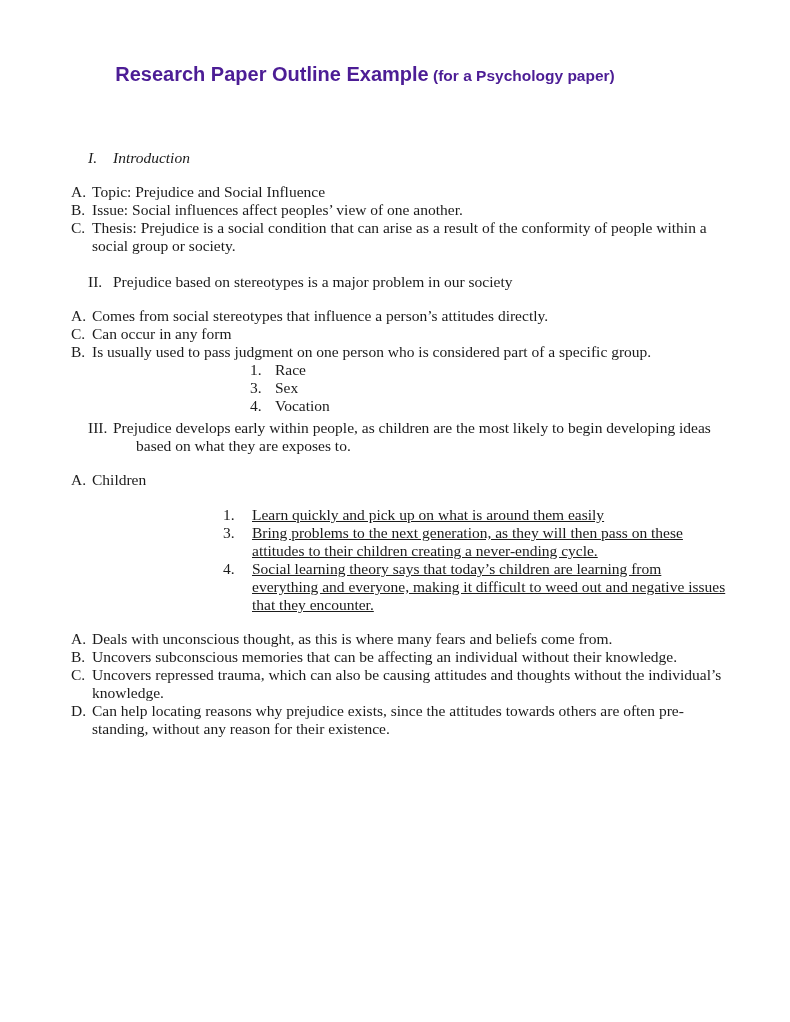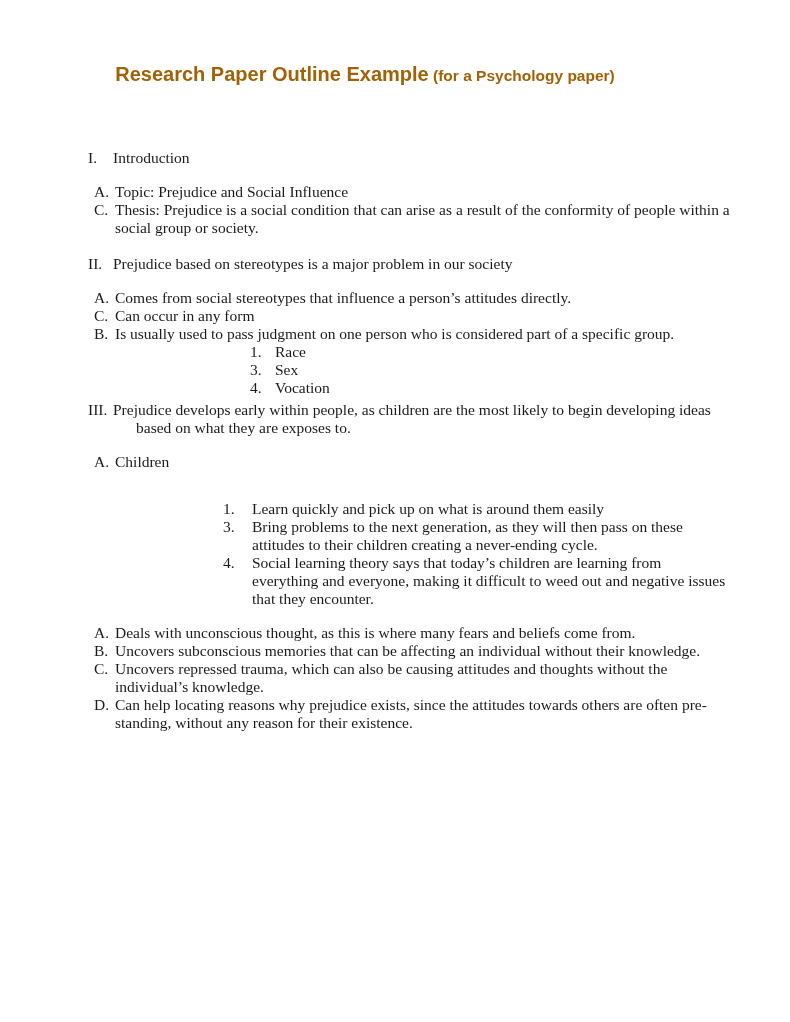--- a/index.html
+++ b/index.html
@@ -20,73 +20,74 @@
   }
   .doc {
     padding-right: 60px;
   }
   .title {
     margin-top: 59px;
     text-align: center;
     font-family: "Liberation Sans", "DejaVu Sans", sans-serif;
     font-weight: 600;
     line-height: 30px;
-    color: #a16207;
+    color: #4c1d95;
     white-space: nowrap;
   }
   .title-main { font-size: 20px; }
   .title-sub  { font-size: 15.5px; }
 
   
   .h1 {
     padding-left: 136px;
     text-indent: -48px;
   }
   .m1 { display: inline-block; width: 25px; text-indent: 0; }
 
   
   .h2 {
-    padding-left: 115px;
+    padding-left: 92px;
     text-indent: -21px;
   }
   .m2 { display: inline-block; width: 21px; text-indent: 0; }
 
   
   .h3a {
     padding-left: 275px;
     text-indent: -25px;
   }
   .m3a { display: inline-block; width: 25px; text-indent: 0; }
 
   
   .h3b {
     padding-left: 252px;
     text-indent: -29px;
   }
   .m3b { display: inline-block; width: 29px; text-indent: 0; }
 
   .items { margin-top: 16px; }
-  .subitems-gap { margin-top: 29px; }
-  .sec-1 > .h1 { margin-top: 58px; }
+  .subitems-gap { margin-top: 17px; text-decoration: underline; }
+  .sec-1 > .h1 { margin-top: 58px; font-style: italic; }
   .sec-2 > .h1 { margin-top: 18px; }
   .sec-3 > .h1 { margin-top: 4px; }
   .sec-4 > .h1 { margin-top: 24px; }
 </style>
 </head>
 <body>
 
 <div class="page">
   <div class="doc">
 
     <div class="title"><span class="title-main">Research Paper Outline Example</span><span>&nbsp;</span><span class="title-sub">(for a Psychology paper)</span></div>
 
     <div class="sec sec-1">
       <div class="h1"><span class="m1">I.</span><span>Introduction</span></div>
       <div class="items">
         <div class="h2"><span class="m2">A.</span><span>Topic: Prejudice and Social Influence</span></div>
+        <div class="h2"><span class="m2">B.</span><span>Issue: Social influences affect peoples’ view of one another.</span></div>
         <div class="h2"><span class="m2">C.</span><span>Thesis: Prejudice is a social condition that can arise as a result of the conformity of people within a social group or society.</span></div>
       </div>
     </div>
 
     <div class="sec sec-2">
       <div class="h1"><span class="m1">II.</span><span>Prejudice based on stereotypes is a major problem in our society</span></div>
       <div class="items">
         <div class="h2"><span class="m2">A.</span><span>Comes from social stereotypes that influence a person’s attitudes directly.</span></div>
         <div class="h2"><span class="m2">C.</span><span>Can occur in any form</span></div>
         <div class="h2"><span class="m2">B.</span><span>Is usually used to pass judgment on one person who is considered part of a specific group.</span></div>

